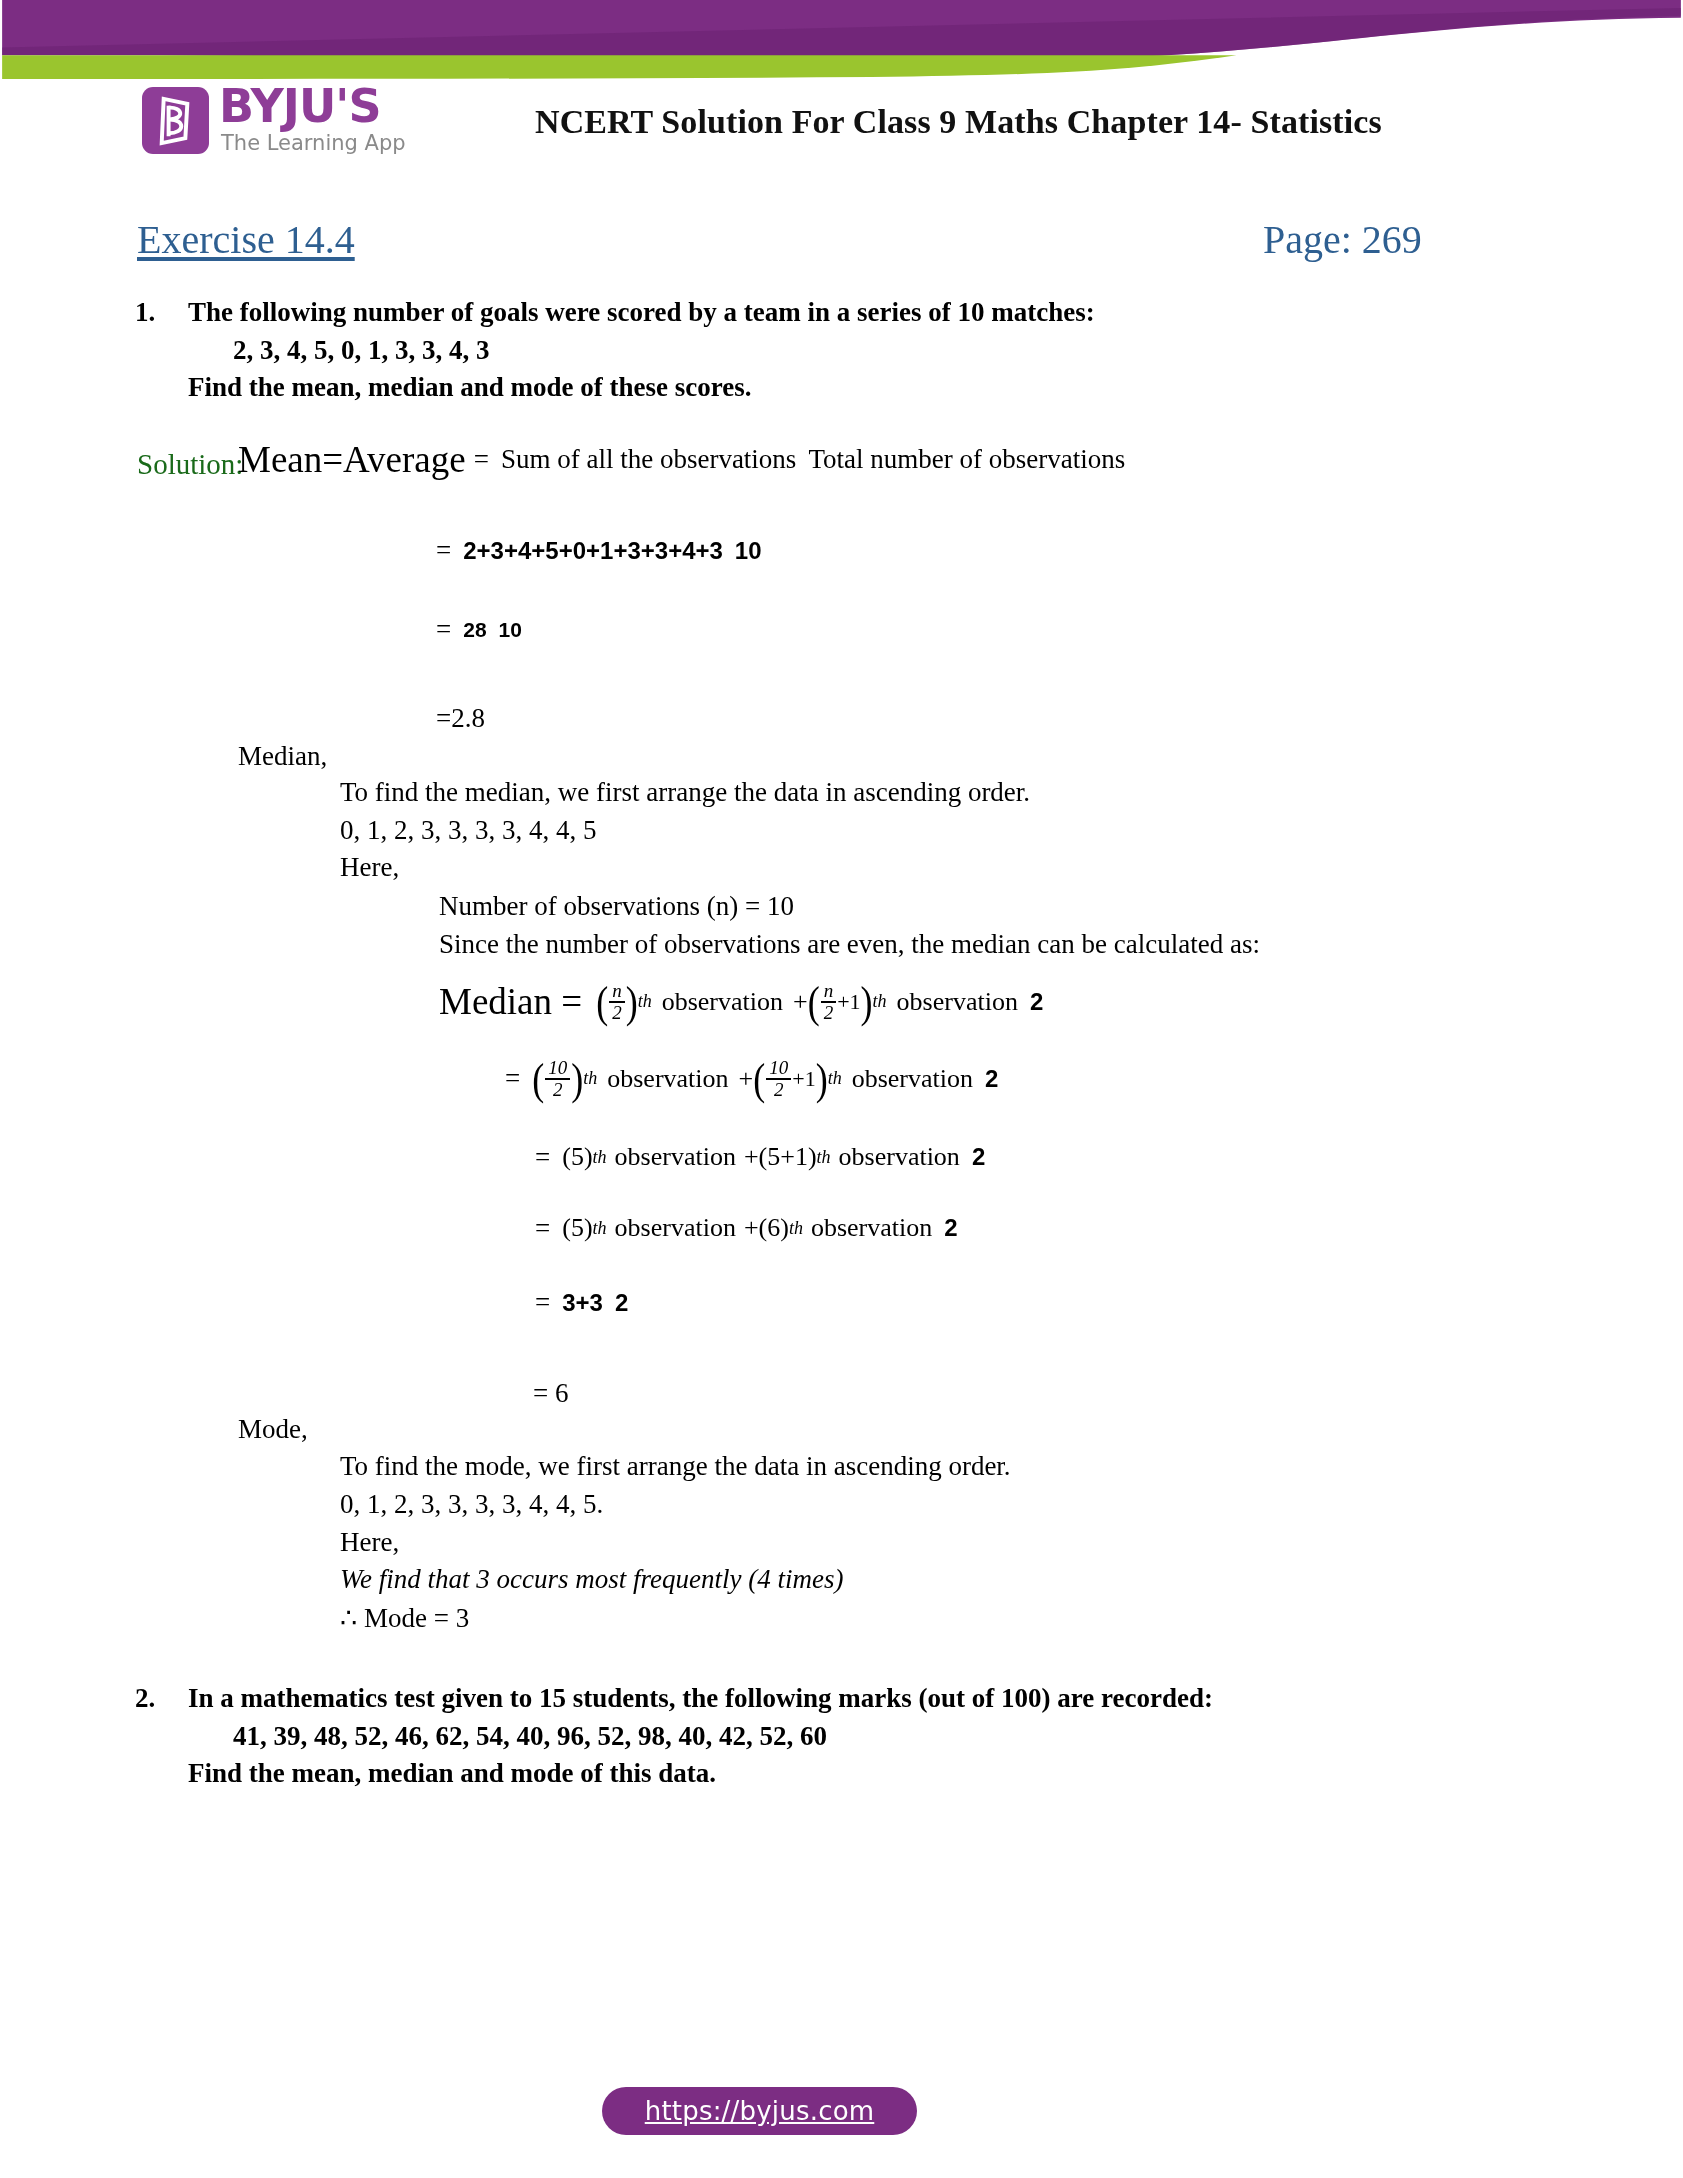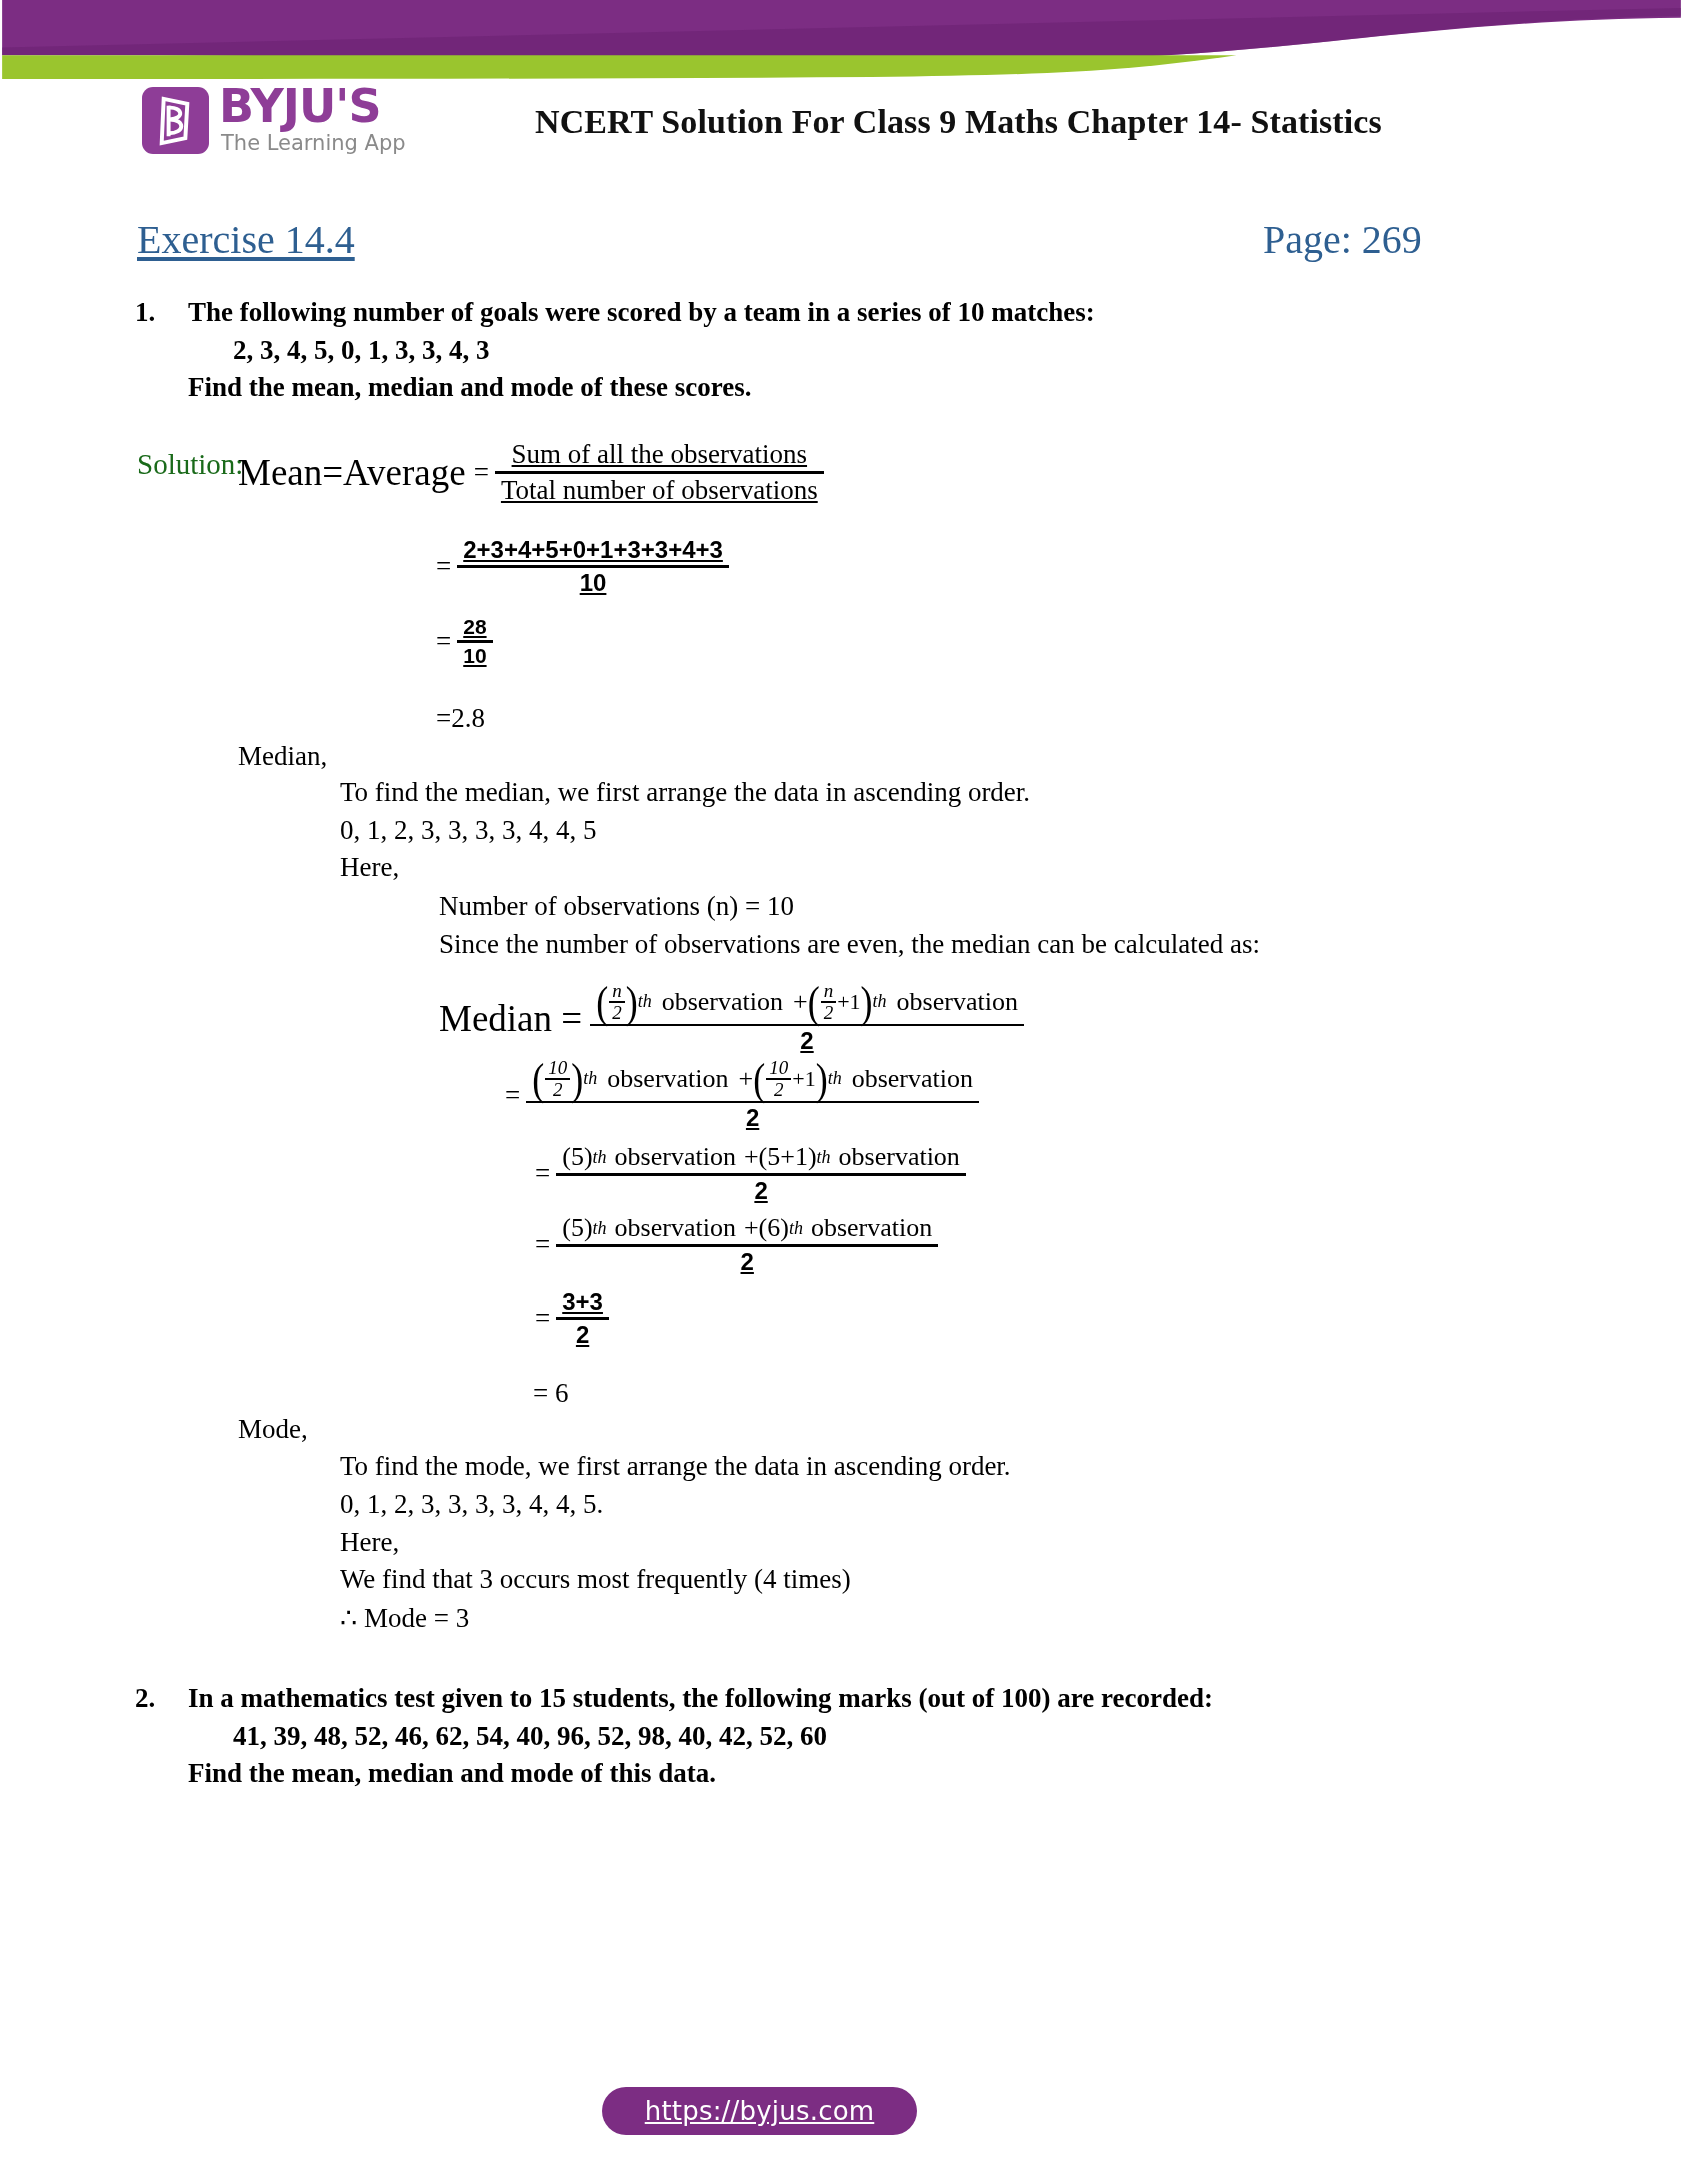--- a/index.html
+++ b/index.html
@@ -145,25 +145,23 @@
     font-size: 37px;
     padding-right: 8px;
     text-align: right;
   }
   .eqsign {
     font-size: 27px;
     padding-right: 6px;
   }
   .frac {
     display: inline-flex;
-    flex-direction: column;
     align-items: center;
     text-align: center;
     vertical-align: middle;
-    text-decoration: underline;
   }
   .frac .num, .frac .den {
     padding: 1px 6px;
     white-space: nowrap;
   }
   .frac .bar {
     width: 100%;
     height: 2.5px;
     background: #000;
   }
@@ -412,21 +410,21 @@
         <span class="den f-sans">2</span>
       </span>
     </div>
 
     <div class="plain" style="left:533px; top:1081px;">= 6</div>
 
     <div class="plain" style="left:238px; top:1117px;">Mode,</div>
     <div class="plain" style="left:340px; top:1154px;">To find the mode, we first arrange the data in ascending order.</div>
     <div class="plain" style="left:340px; top:1192px;">0, 1, 2, 3, 3, 3, 3, 4, 4, 5.</div>
     <div class="plain" style="left:340px; top:1230px;">Here,</div>
-    <div class="plain" style="left:340px; top:1267px;">We find that 3 occurs most frequently (4 times)</div>
+    <div class="plain" style="left:340px; top:1267px;font-style:italic;">We find that 3 occurs most frequently (4 times)</div>
     <div class="plain" style="left:340px; top:1305px;">∴ Mode = 3</div>
   </div>
 
   <div>
     <div class="q-num" style="left:135px; top:1386px;">2.</div>
     <div class="q-text" style="left:188px; top:1386px;">In a mathematics test given to 15 students, the following marks (out of 100) are recorded:</div>
     <div class="q-text" style="left:233px; top:1424px;">41, 39, 48, 52, 46, 62, 54, 40, 96, 52, 98, 40, 42, 52, 60</div>
     <div class="q-text" style="left:188px; top:1461px;">Find the mean, median and mode of this data.</div>
   </div>
 

